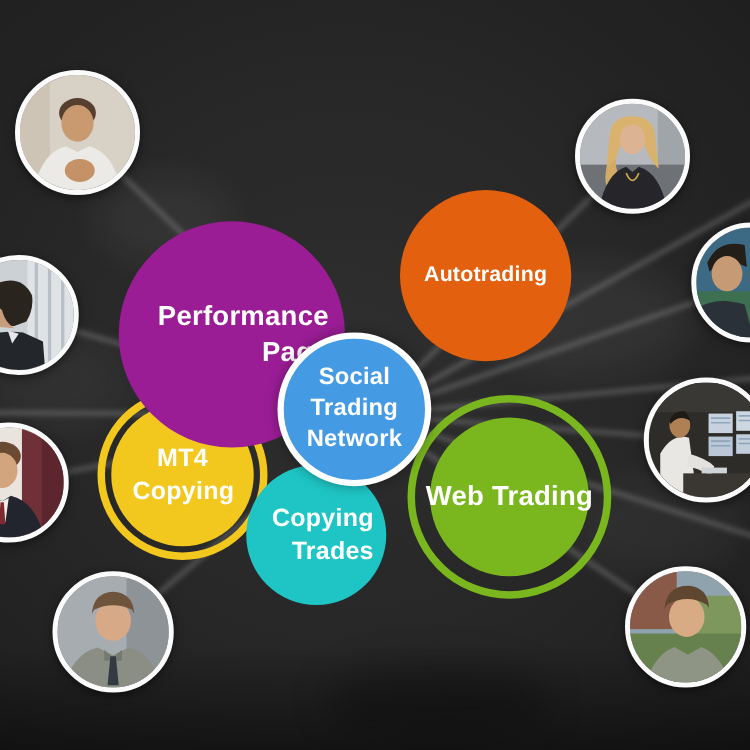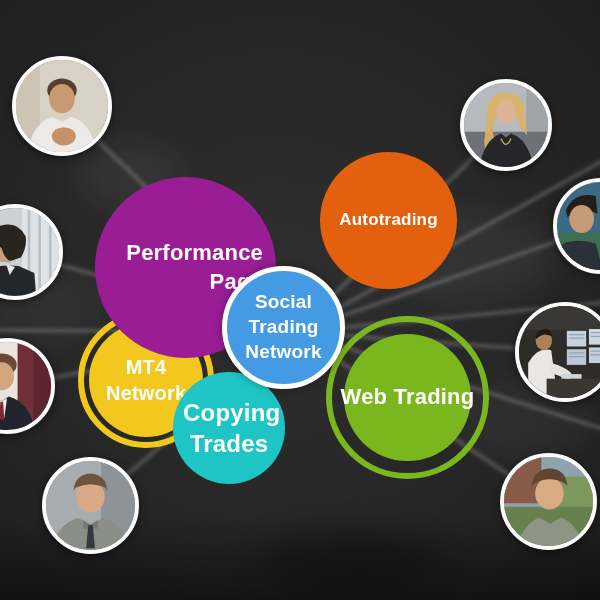--- a/index.html
+++ b/index.html
@@ -20,21 +20,21 @@
   .bubble span{display:inline-block;}
   .ring{position:absolute;border-radius:50%;box-sizing:border-box;border:6px solid #fff;background:transparent;}
   .b-performance{left:95px;top:177px;width:181px;height:181px;font-size:22px;z-index:6;}
   .b-performance span{width:155px;text-align:right;}
   .b-autotrading{left:320px;top:152px;width:137px;height:137px;font-size:17px;z-index:6;white-space:nowrap;}
   .b-center{left:222px;top:266px;width:123px;height:123px;border:5px solid #fff;font-size:19px;z-index:9;box-shadow:0 0 10px rgba(0,0,0,.35);}
   .b-center span{width:92px;}
   .b-mt4{left:89px;top:323px;width:114px;height:114px;font-size:20px;z-index:5;}
   .b-mt4 span{width:80px;}
   .ring-mt4{left:78px;top:312px;width:136px;height:136px;z-index:4;}
-  .b-copying{left:173px;top:372px;width:112px;height:112px;font-size:24px;z-index:7;}
+  .b-copying{left:197px;top:372px;width:112px;height:112px;font-size:20px;z-index:7;text-align:right;}
   .b-copying span{width:92px;}
   .b-web{left:344px;top:334px;width:127px;height:127px;font-size:22px;z-index:8;white-space:nowrap;}
   .ring-web{left:326px;top:316px;width:163px;height:163px;z-index:6;}
   
   .avatar{
     position:absolute;border-radius:50%;box-sizing:border-box;overflow:hidden;
     border:4px solid #fbfbfb;z-index:2;background:#888;
     box-shadow:0 2px 8px rgba(0,0,0,.5);
   }
   .avatar svg{display:block;width:100%;height:100%;}
@@ -170,21 +170,21 @@
       <rect x="42" y="22" width="58" height="42" fill="#7d975d"></rect>
       <rect y="56" width="100" height="44" fill="#67814e"></rect>
       <ellipse cx="51" cy="41" rx="16" ry="18" fill="#d8ab85"></ellipse>
       <path d="M31,34 Q33,13 52,13 Q70,14 71,33 L69,30 Q52,20 33,30 Z" fill="#5e4630"></path>
       <path d="M14,100 Q23,74 40,68 L52,75 L64,68 Q81,74 90,100 Z" fill="#8e9584"></path>
     </svg>
   </div>
 
   <div class="ring ring-mt4" style="border-color: rgb(242, 200, 30);"></div>
   <div class="bubble b-mt4" style="background-color: rgb(242, 200, 30);">
-    <span>MT4 Network</span>
+    <span>MT4 Copying</span>
   </div>
 
   <div class="bubble b-performance" style="background-color: rgb(155, 29, 150);">
     <span>Performance Page</span>
   </div>
 
   <div class="bubble b-autotrading" style="background-color: rgb(226, 96, 14);">
     <span>Autotrading</span>
   </div>
 

